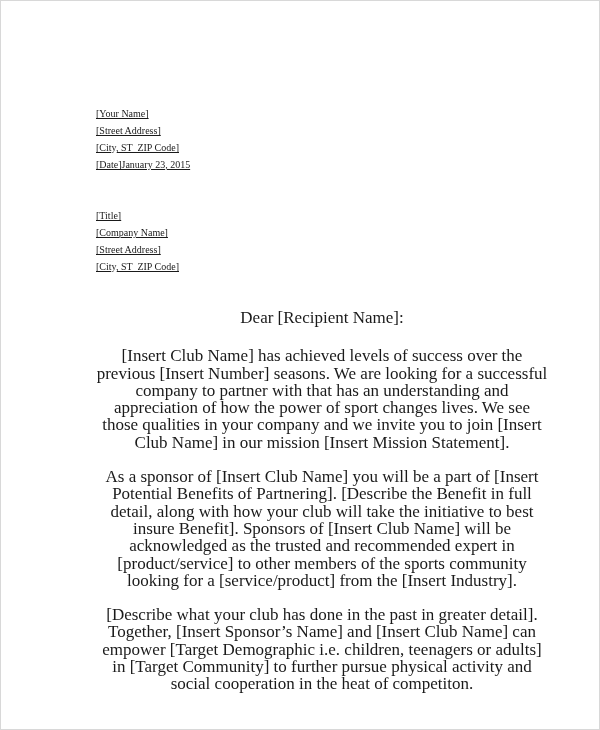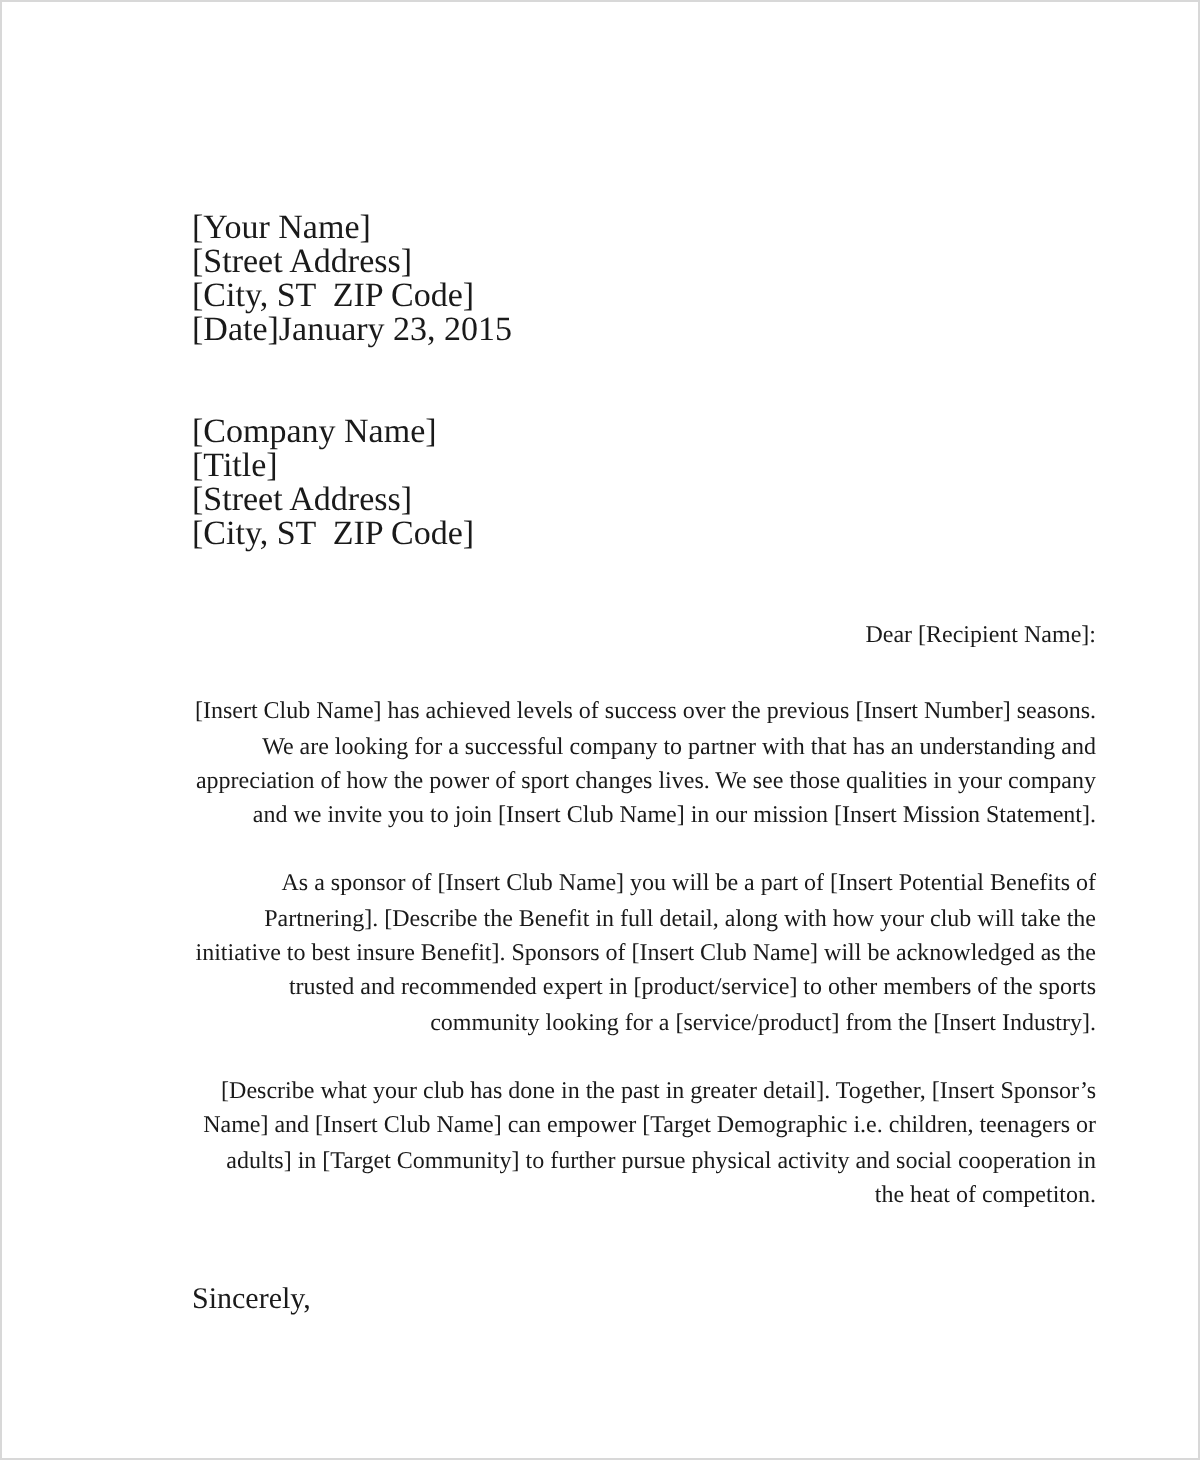--- a/index.html
+++ b/index.html
@@ -27,30 +27,31 @@
     left: 95px;
     top: 104px;
     width: 452px;
   }
 
   .block {
     margin: 0 0 0 0;
   }
 
   .line {
-    font-size: 17px;
+    font-size: 10px;
     line-height: 17px;
     white-space: pre;
+    text-decoration: underline;
   }
 
   .para {
-    font-size: 12px;
+    font-size: 17px;
     line-height: 17.3px;
     margin: 0;
-    text-align: right;
+    text-align: center;
   }
 
   
   .gap-sender     { height: 34px; }
   .gap-recipient  { height: 34px; }
   .gap-salutation { height: 21px; }
   .gap-para       { height: 17px; }
   .gap-close      { height: 19px; }
 
   .sig {
@@ -68,22 +69,22 @@
     <div class="block">
       <div class="line">[Your Name]</div>
       <div class="line">[Street Address]</div>
       <div class="line">[City, ST  ZIP Code]</div>
       <div class="line">[Date]January 23, 2015</div>
     </div>
 
     <div class="gap-sender"></div>
 
     <div class="block">
+      <div class="line">[Title]</div>
       <div class="line">[Company Name]</div>
-      <div class="line">[Title]</div>
       <div class="line">[Street Address]</div>
       <div class="line">[City, ST  ZIP Code]</div>
     </div>
 
     <div class="gap-recipient"></div>
 
     <p class="para">Dear [Recipient Name]:</p>
 
     <div class="gap-salutation"></div>
 

